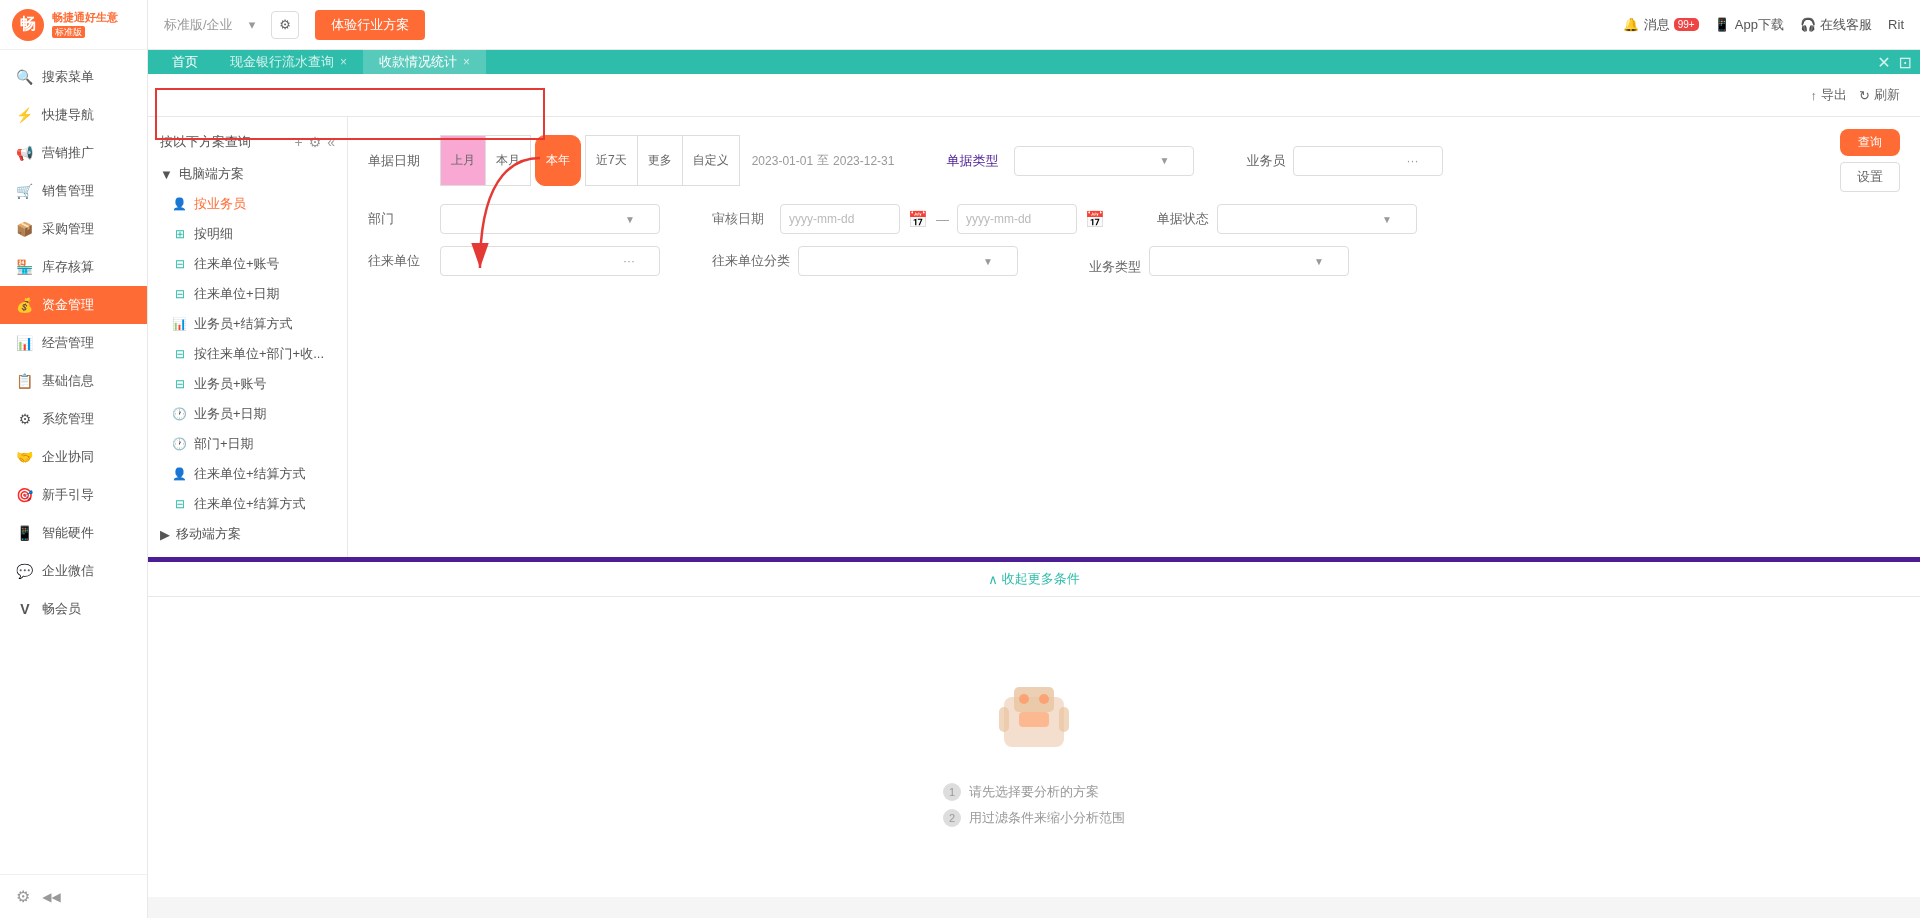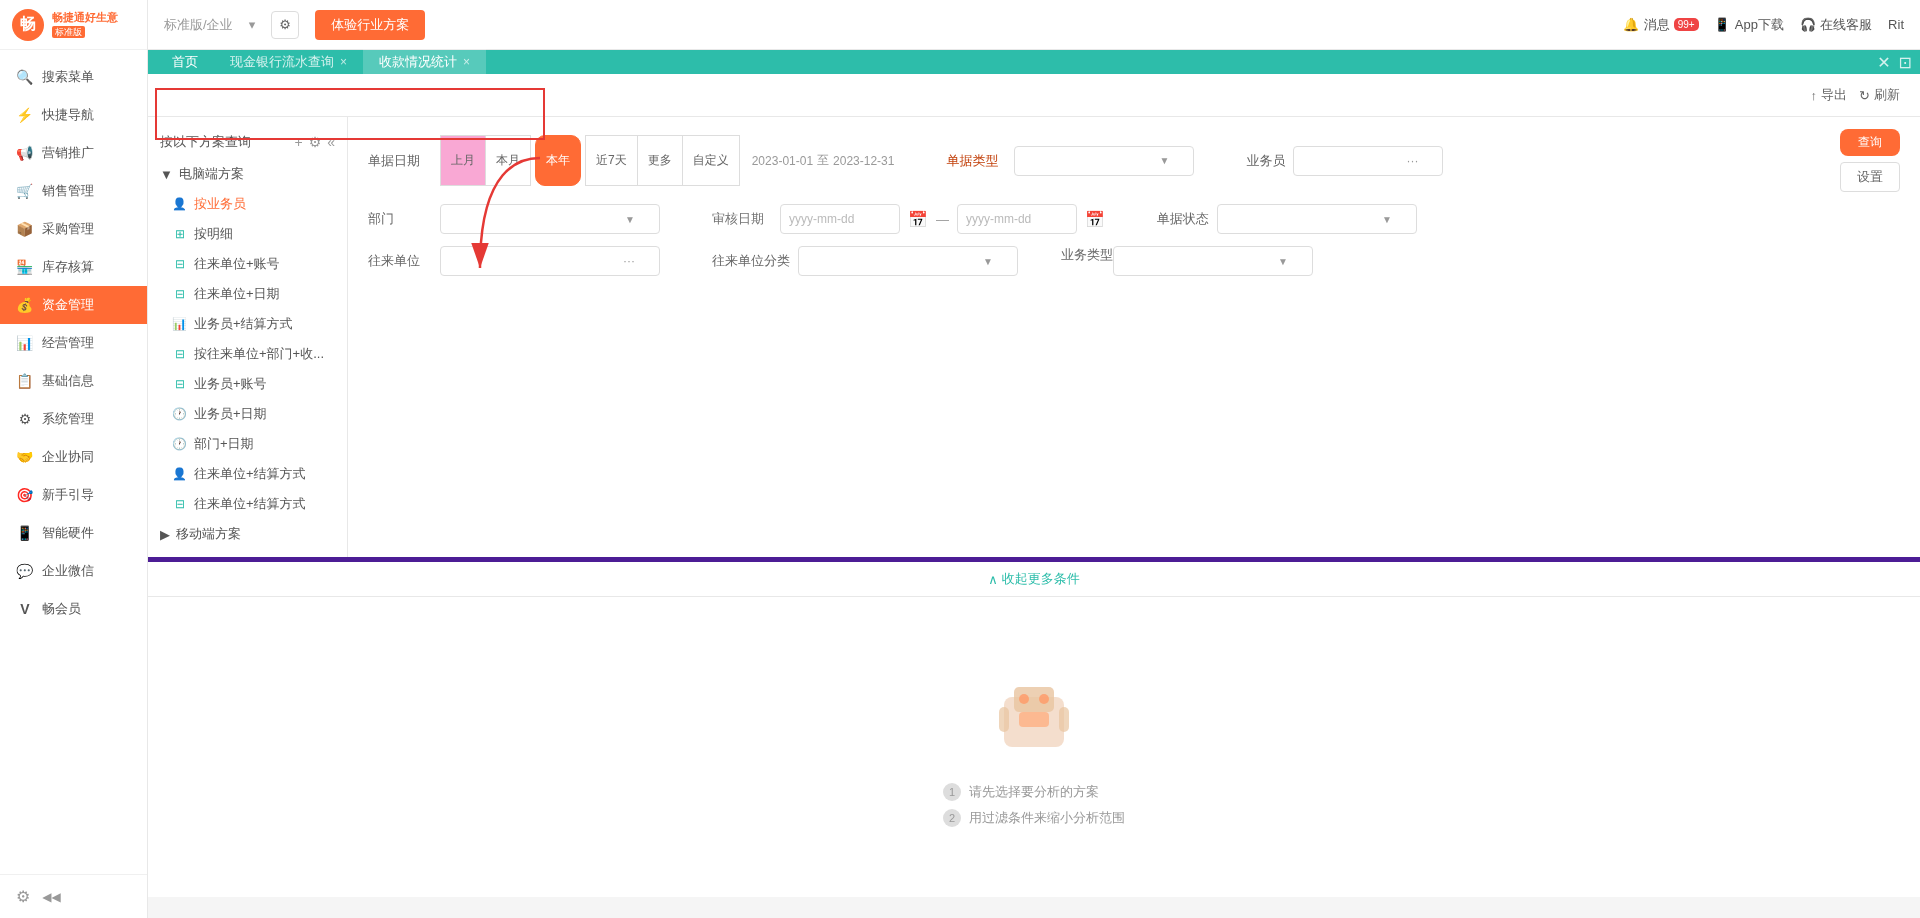--- a/index.html
+++ b/index.html
@@ -290,21 +290,21 @@
               <button style="padding:4px 10px; border:1px solid #ddd; background:white; cursor:pointer; font-size:12px; color:#666; border-radius:0; border-left:none;">更多</button>
               <button style="padding:4px 10px; border:1px solid #ddd; background:white; cursor:pointer; font-size:12px; color:#666; border-radius:0; border-left:none;">自定义</button>
             </div>
             <div style="display:flex; align-items:center; gap:4px; color:#999; font-size:12px;">
               <span>2023-01-01</span>
               <span>至</span>
               <span>2023-12-31</span>
             </div>
 
             <div style="display:flex; align-items:center; gap:8px; margin-left:40px;">
-              <span style="color:#c2410c; font-size:13px; min-width:60px;">单据类型</span>
+              <span style="color:#4c1d95; font-size:13px; min-width:60px;">单据类型</span>
               <div class="select-box filter-select-wide">
                 <span style="color:#bbb;"></span>
                 <span class="chevron">▼</span>
               </div>
             </div>
 
             <div style="display:flex; align-items:center; gap:8px; margin-left:40px;">
               <span style="color:#666; font-size:13px;">业务员</span>
               <div class="select-box" style="min-width:150px;">
                 <span style="color:#bbb;"></span>
@@ -354,21 +354,21 @@
             </div>
 
             <div style="display:flex; align-items:center; gap:8px; margin-left:40px;">
               <span style="color:#666; font-size:13px;">往来单位分类</span>
               <div class="select-box" style="min-width:220px;">
                 <span style="color:#bbb;"></span>
                 <span class="chevron">▼</span>
               </div>
             </div>
 
-            <div style="display:flex; align-items:flex-start; margin-left:31px;">
+            <div style="display:flex; align-items:flex-end; gap:8px; margin-left:59px;">
               <span style="color:#666; font-size:13px;">业务类型</span>
               <div class="select-box" style="min-width:200px;">
                 <span style="color:#bbb;"></span>
                 <span class="chevron">▼</span>
               </div>
             </div>
           </div>
         </div>
       </div>
 

